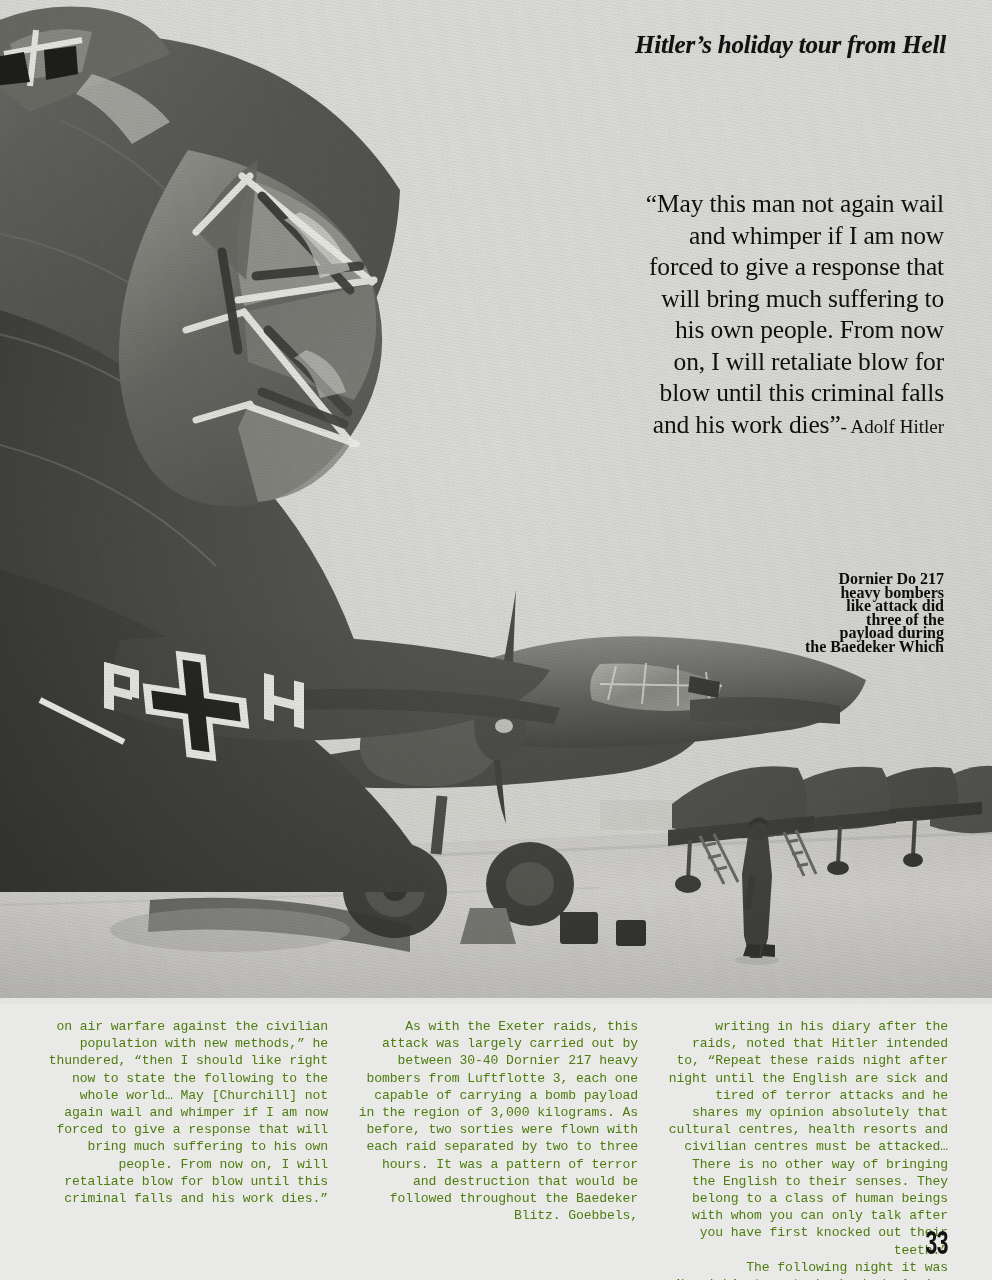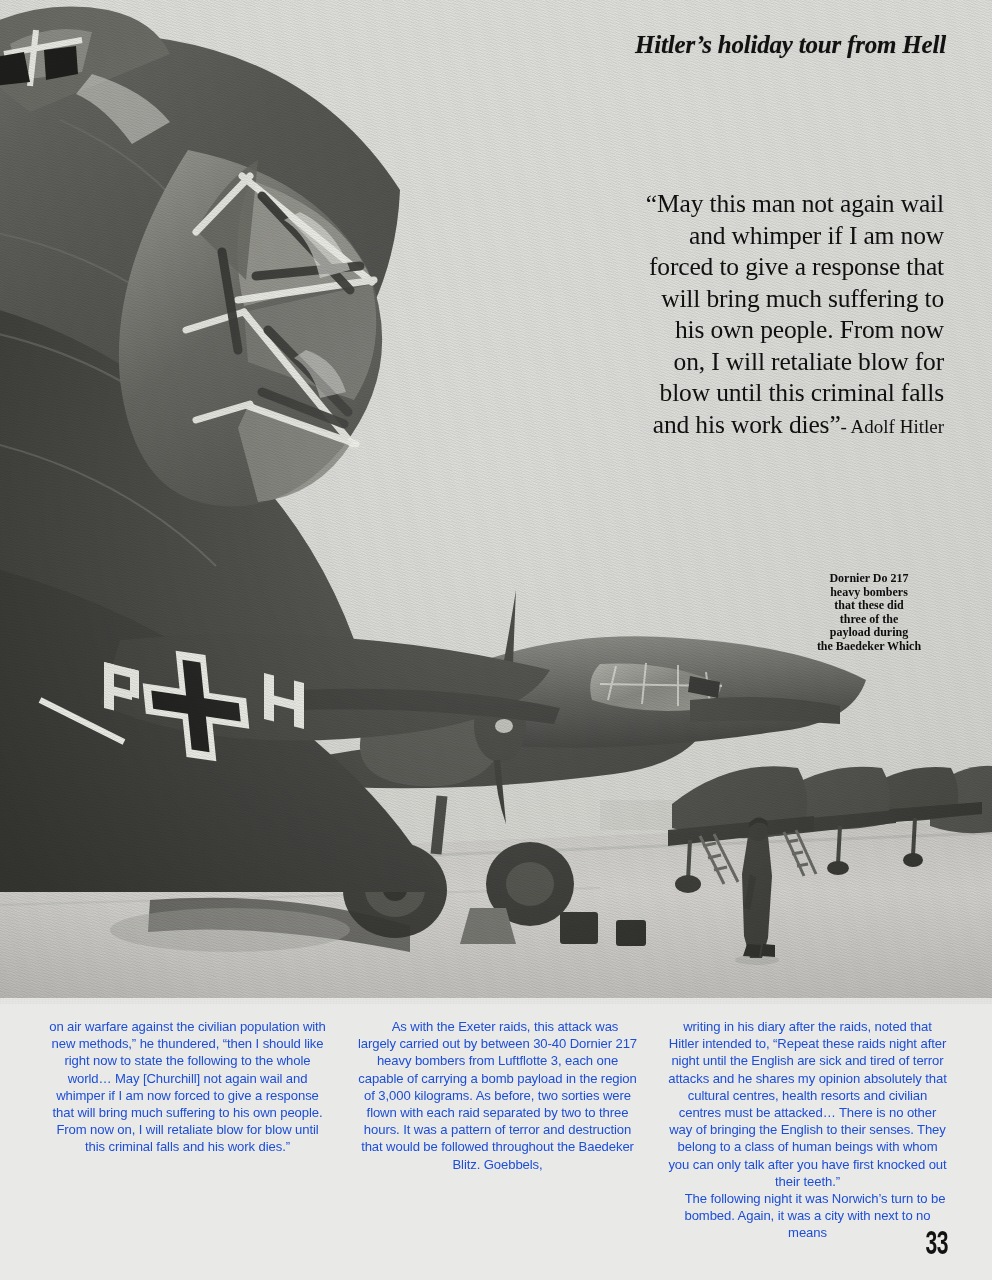--- a/index.html
+++ b/index.html
@@ -56,39 +56,39 @@
     font-size:25.5px;line-height:31.5px;
     letter-spacing:-.15px;
     margin-left:12px;
   }
   .quote .attrib{
     font-size:19px;letter-spacing:0;
   }
   
   .caption{
     position:absolute;right:48px;top:572px;width:150px;z-index:20;
-    text-align:center;
+    text-align:right;
     font-family:"Liberation Serif",serif;
-    font-weight:bold;font-size:12px;line-height:13.6px;color:#0d0d0d;
+    font-weight:bold;font-size:16px;line-height:13.6px;color:#0d0d0d;
   }
   
   .body-wrap{
     position:absolute;left:0;top:1004px;width:992px;height:276px;z-index:25;
     background:#e9e9e7;
   }
   .cols{
     position:absolute;left:47px;top:14px;width:903px;
     display:flex;gap:29px;
   }
   .col{width:281px;}
   .col p{
-    margin:0;color:#1d4ed8;
-    font-family:Liberation Sans, sans-serif;
+    margin:0;color:#4d7c0f;
+    font-family:Liberation Mono, monospace;
     font-size:13.1px;line-height:17.2px;
-    text-align:center;letter-spacing:-.1px;
+    text-align:right;letter-spacing:-.1px;
   }
   .col p.indent{text-indent:15px;}
   
   .folio{
     position:absolute;right:44px;bottom:18px;z-index:30;
     font-family:"Liberation Sans",sans-serif;
     font-weight:bold;font-size:34px;color:#121212;
     transform:scaleX(.62);transform-origin:right bottom;
     letter-spacing:-1px;
   }
@@ -325,21 +325,21 @@
   <div class="kicker">Hitler’s holiday tour from Hell</div>
 </div>
 
 <div class="quote">
   <span>“May this man not again wail and whimper if I am now forced to give a response that will bring much suffering to his own people. From now on, I will retaliate blow for blow until this criminal falls and his work dies”</span><span class="attrib">- Adolf Hitler</span>
 </div>
 
 <div class="caption">
   <div>Dornier Do 217</div>
   <div>heavy bombers</div>
-  <div>that these did</div>
+  <div>like attack did</div>
   <div>three of the</div>
   <div>payload during</div>
   <div>the Baedeker Which</div>
 </div>
 
 <div class="body-wrap">
   <div class="cols">
     <div class="col">
       <p>on air warfare against the civilian population with new methods,” he thundered, “then I should like right now to state the following to the whole world… May [Churchill] not again wail and whimper if I am now forced to give a response that will bring much suffering to his own people. From now on, I will retaliate blow for blow until this criminal falls and his work dies.”</p>
     </div>

